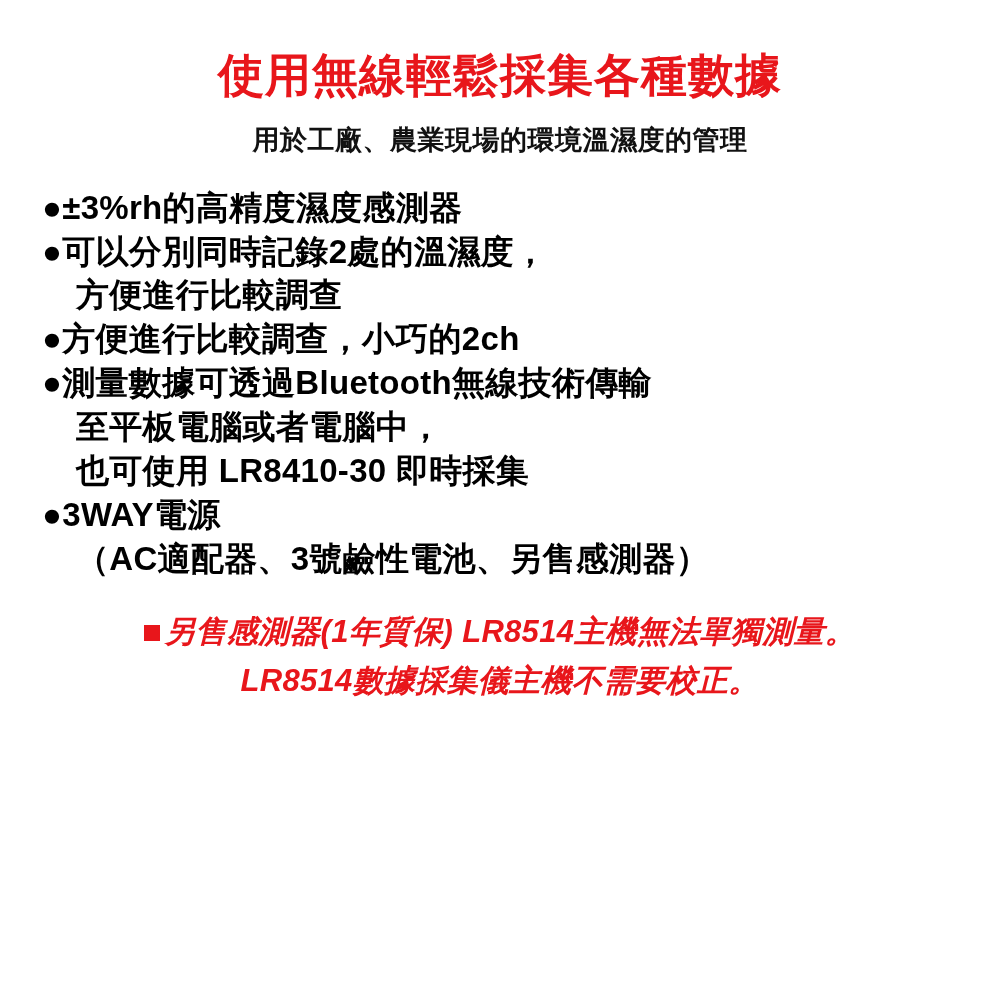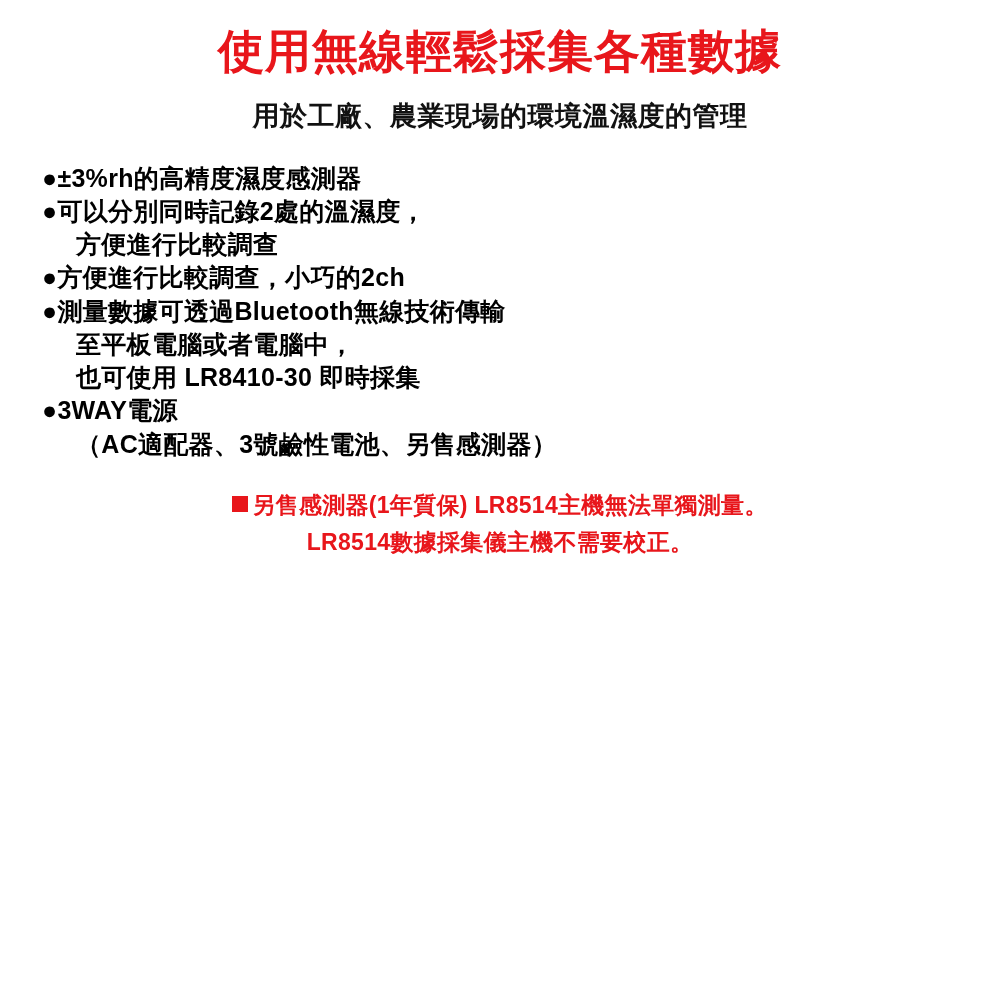--- a/index.html
+++ b/index.html
@@ -11,21 +11,21 @@
     height: 1000px;
     background: #ffffff;
     font-family: "Liberation Sans", "DejaVu Sans", sans-serif;
     color: #000000;
     overflow: hidden;
   }
   .page {
     width: 1000px;
     height: 1000px;
     box-sizing: border-box;
-    padding: 16px 28px 20px 28px;
+    padding: 40px 28px 20px 28px;
     display: flex;
     flex-direction: column;
   }
   .headline {
     text-align: center;
     color: #e8161b;
     font-size: 46px;
     font-weight: bold;
     letter-spacing: 1px;
     line-height: 1.1;
@@ -40,39 +40,40 @@
     margin: 24px 0 0 0;
     letter-spacing: 0.5px;
   }
   .bullets {
     margin: 30px 0 0 0;
     padding: 0 0 0 14px;
     list-style: none;
     color: #000000;
   }
   .bullets li {
-    font-size: 25px;
+    font-size: 33px;
     font-weight: bold;
     line-height: 1.33;
     letter-spacing: 0.3px;
     white-space: pre-wrap;
   }
   .bullets li.cont {
     padding-left: 34px;
   }
   .footnotes {
     margin-top: 26px;
     text-align: center;
     color: #e8161b;
   }
   .footnotes .fn {
-    font-size: 23px;
+    font-size: 31px;
     font-weight: bold;
     line-height: 1.6;
     letter-spacing: 0.3px;
+    font-style: italic;
   }
   .fn .sq {
     display: inline-block;
     width: 16px;
     height: 16px;
     background: #e8161b;
     margin-right: 4px;
     vertical-align: 1px;
   }
 </style>

